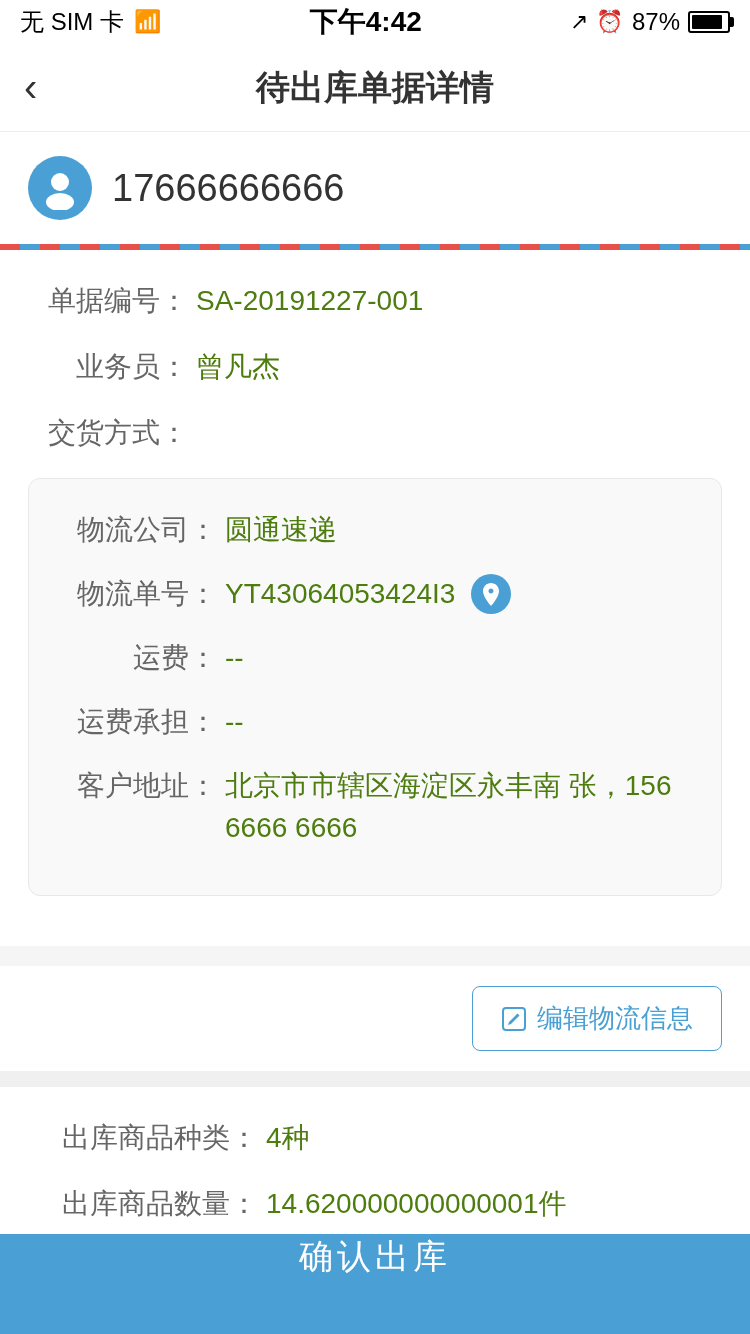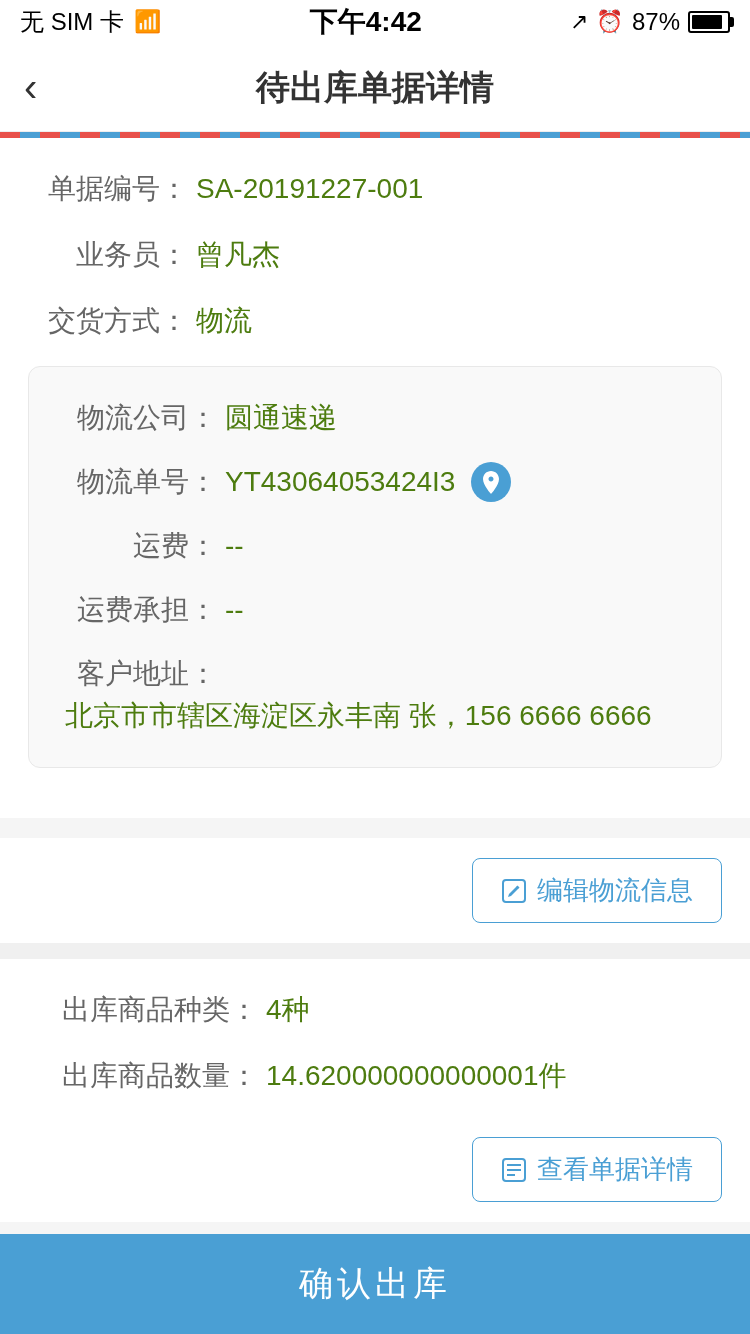--- a/index.html
+++ b/index.html
@@ -145,21 +145,21 @@
 
     
     .logistics-card {
       background: #f9f9f9;
       border: 1px solid #e8e8e8;
       border-radius: 12px;
       margin: 0 0 20px 0;
       padding: 30px 28px;
     }
     .logistics-card .info-row { margin-bottom: 22px; justify-content: center; }
-    .logistics-card .info-row:last-child { margin-bottom: 0; flex-direction: column; }
+    .logistics-card .info-row:last-child { margin-bottom: 16px; }
 
     .tracking-row {
       display: flex;
       align-items: center;
       gap: 16px;
     }
     .location-icon {
       width: 40px;
       height: 40px;
       flex-shrink: 0;
@@ -217,21 +217,21 @@
 
     
     .confirm-bar {
       position: fixed;
       bottom: 0;
       left: 0;
       width: 750px;
       background: #4a9fd4;
       height: 100px;
       display: flex;
-      align-items: center;
+      align-items: flex-start;
       justify-content: center;
       cursor: pointer;
     }
     .confirm-btn-text {
       color: #fff;
       font-size: 34px;
       font-weight: 500;
       letter-spacing: 4px;
     }
 
@@ -263,35 +263,43 @@
     </div>
   </div>
 
   <div class="nav-bar">
     <span class="nav-back">‹</span>
     <span class="nav-title">待出库单据详情</span>
   </div>
 
   <div class="content">
 
+    <div class="customer-card">
+      <div class="avatar">
+        <svg viewBox="0 0 44 44" fill="none" xmlns="http://www.w3.org/2000/svg">
+          <circle cx="22" cy="16" r="9" fill="white"></circle>
+          <ellipse cx="22" cy="36" rx="14" ry="9" fill="white"></ellipse>
+        </svg>
+      </div>
+      <span class="customer-phone">17666666666</span>
+    </div>
 
     <div class="dashed-divider"></div>
 
     <div class="info-section">
       <div class="info-row">
         <span class="info-label">单据编号：</span>
         <span class="info-value">SA-20191227-001</span>
       </div>
       <div class="info-row">
         <span class="info-label">业务员：</span>
         <span class="info-value">曾凡杰</span>
       </div>
       <div class="info-row">
         <span class="info-label">交货方式：</span>
-        <span class="info-value">物流</span>
       </div>
 
       <div class="logistics-card">
         <div class="info-row">
           <span class="info-label">物流公司：</span>
           <span class="info-value">圆通速递</span>
         </div>
         <div class="info-row">
           <span class="info-label">物流单号：</span>
           <span class="info-value">

